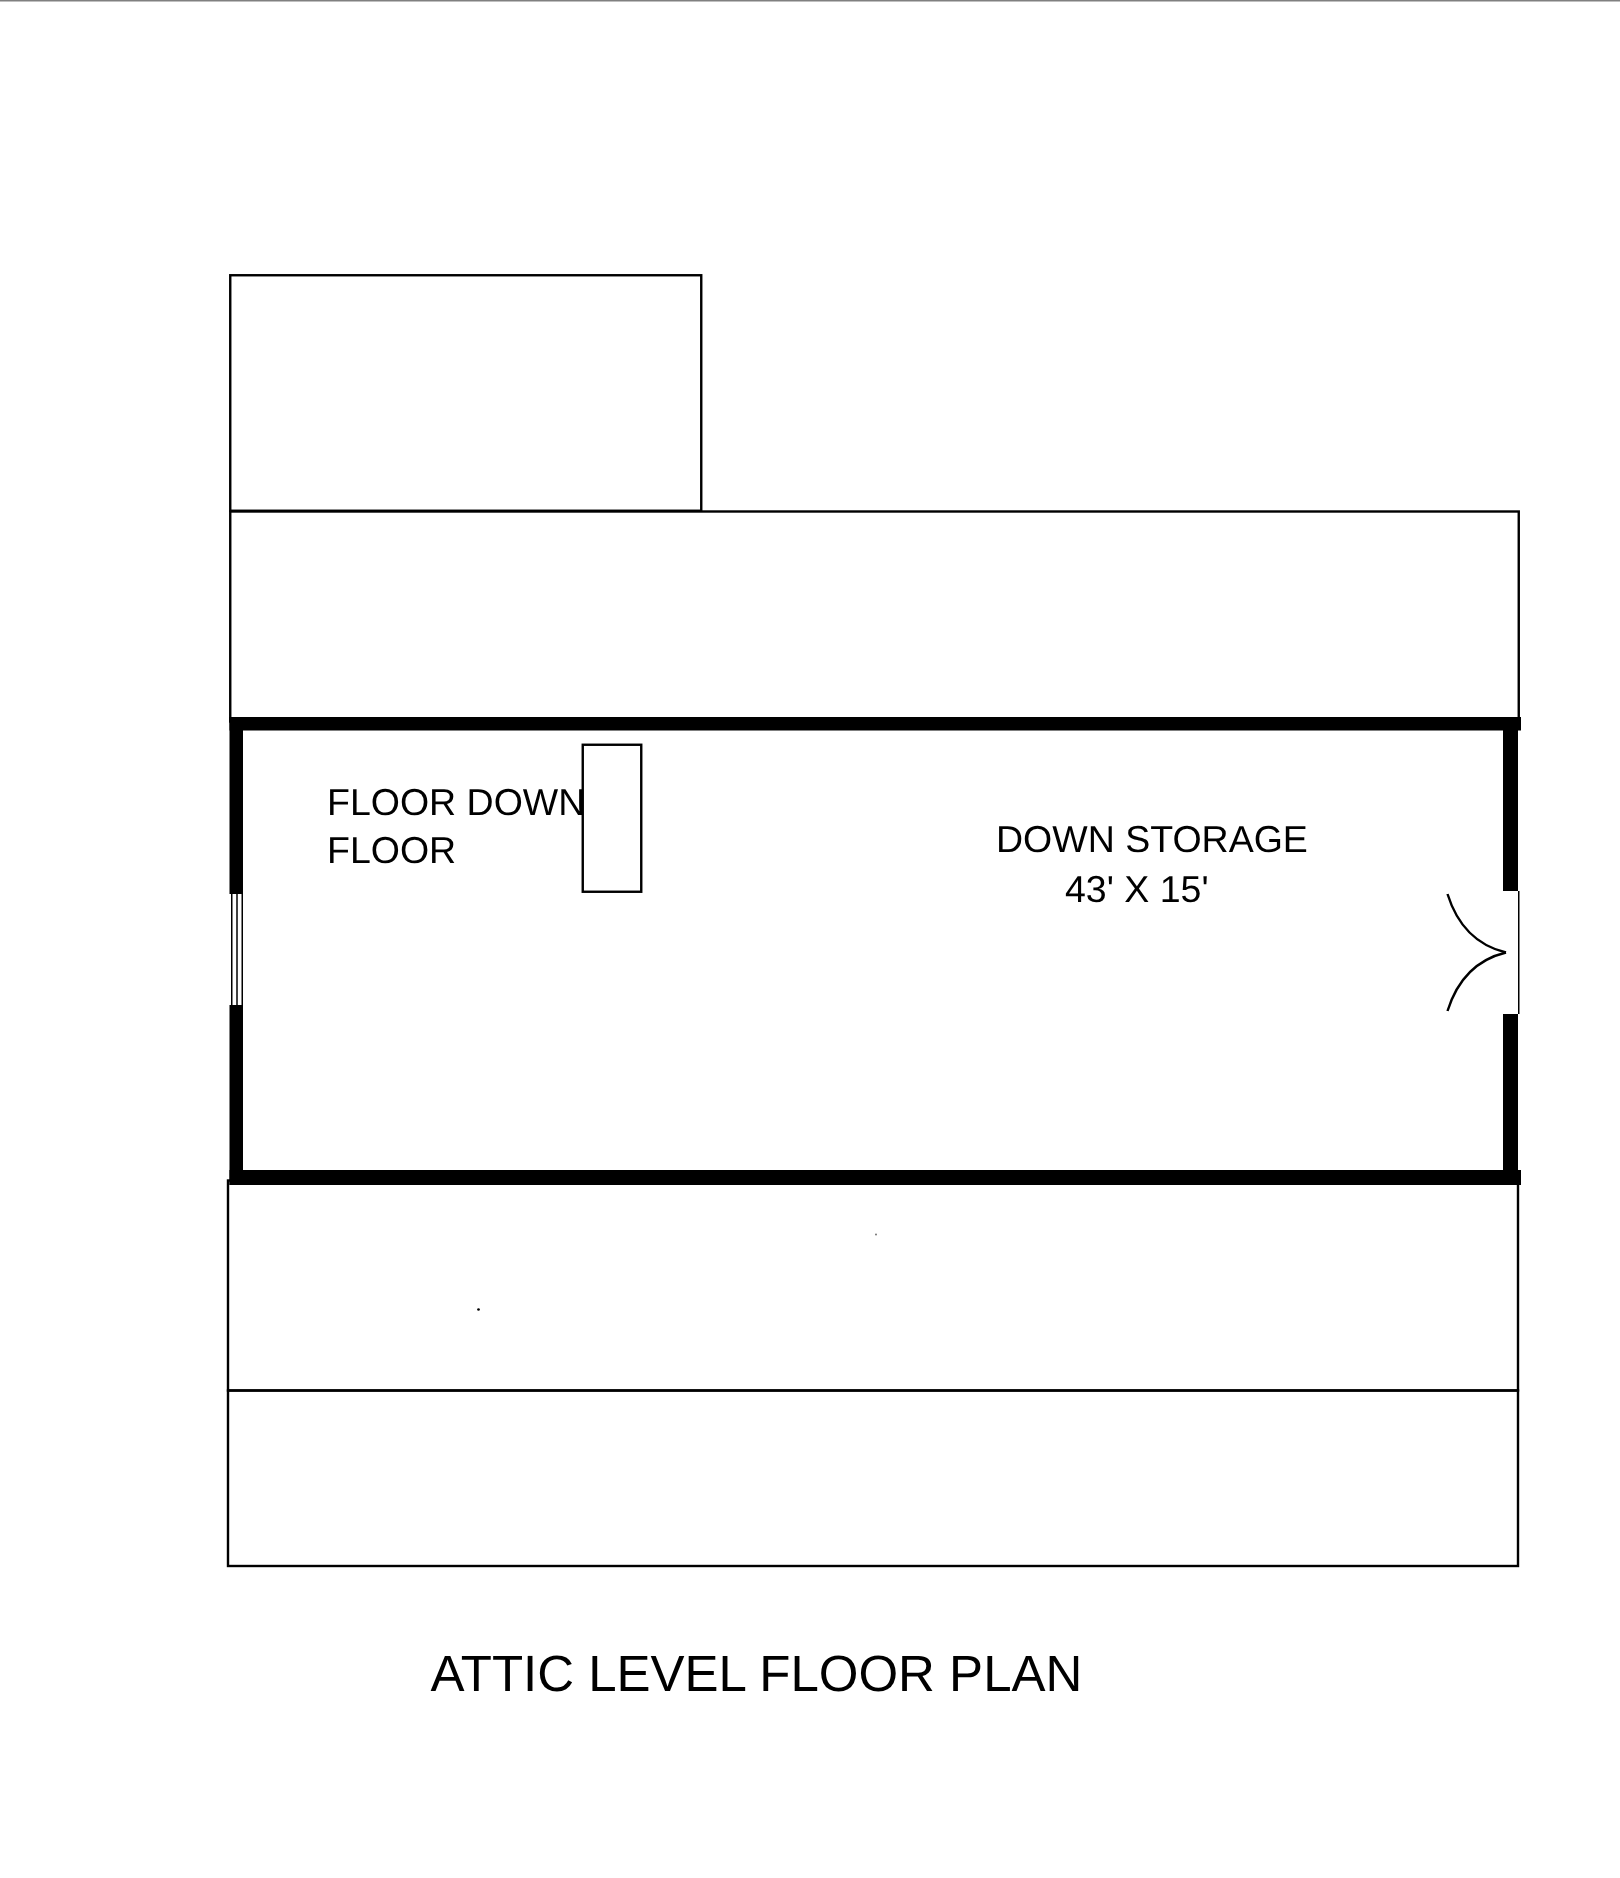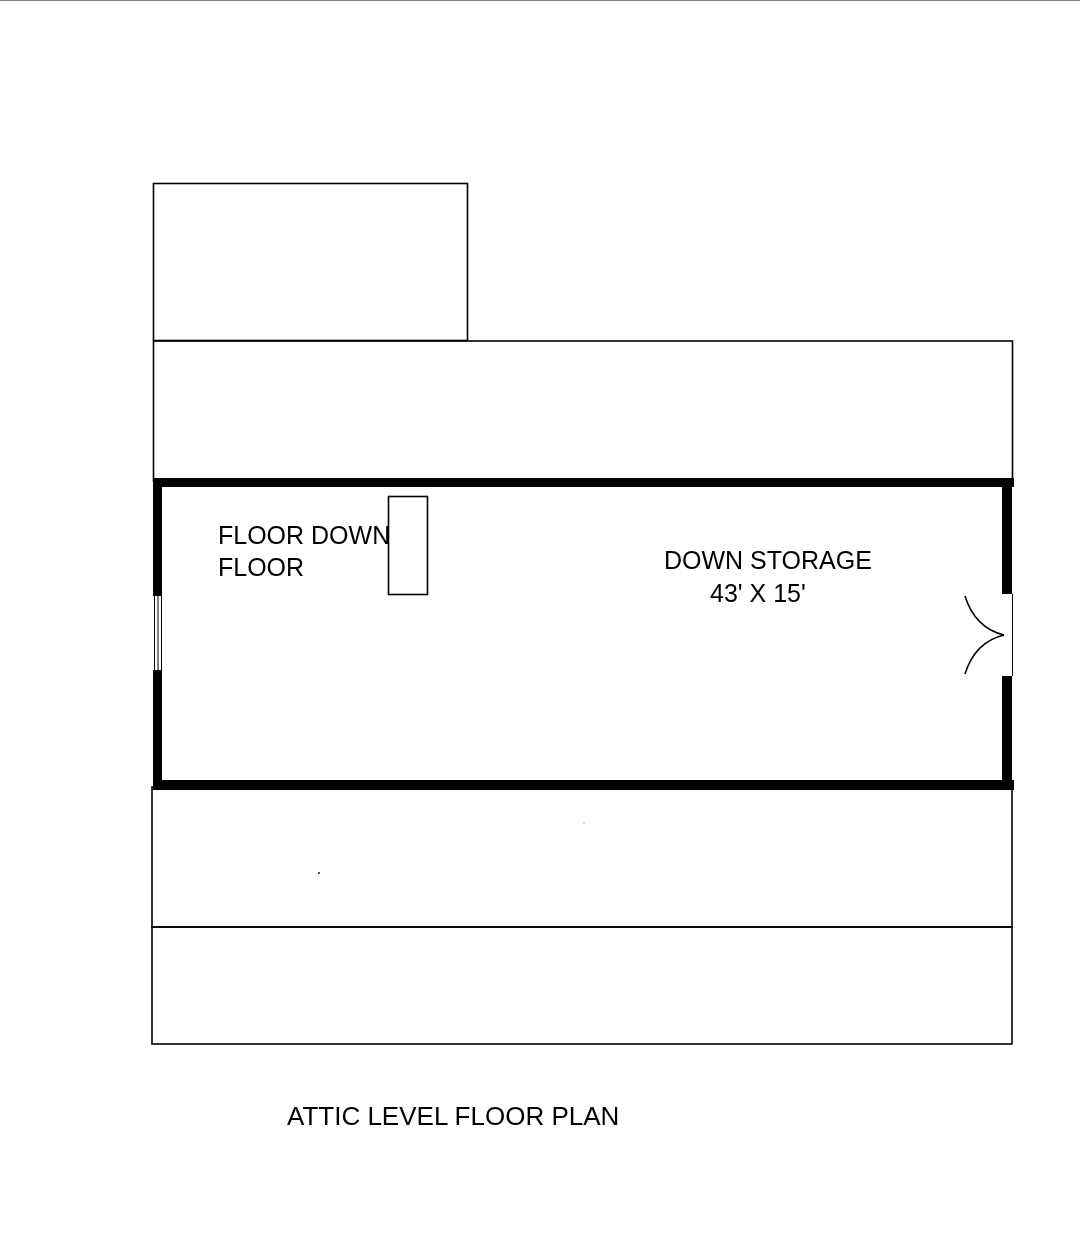--- a/index.html
+++ b/index.html
@@ -30,21 +30,21 @@
     .label {
       position: absolute;
       color: #000;
       font-family: "Liberation Sans", sans-serif;
       font-size: 25px;
       line-height: 32px;
       white-space: nowrap;
       letter-spacing: 0px;
     }
     .title {
-      font-size: 26px;
+      font-size: 34px;
       line-height: 30px;
     }
   </style>
 </head>
 <body>
 
 <div class="top-rule"></div>
 
 <svg id="plan" viewBox="0 0 1080 1252" xmlns="http://www.w3.org/2000/svg">
   <g fill="none" stroke="#000" stroke-width="1.6">

